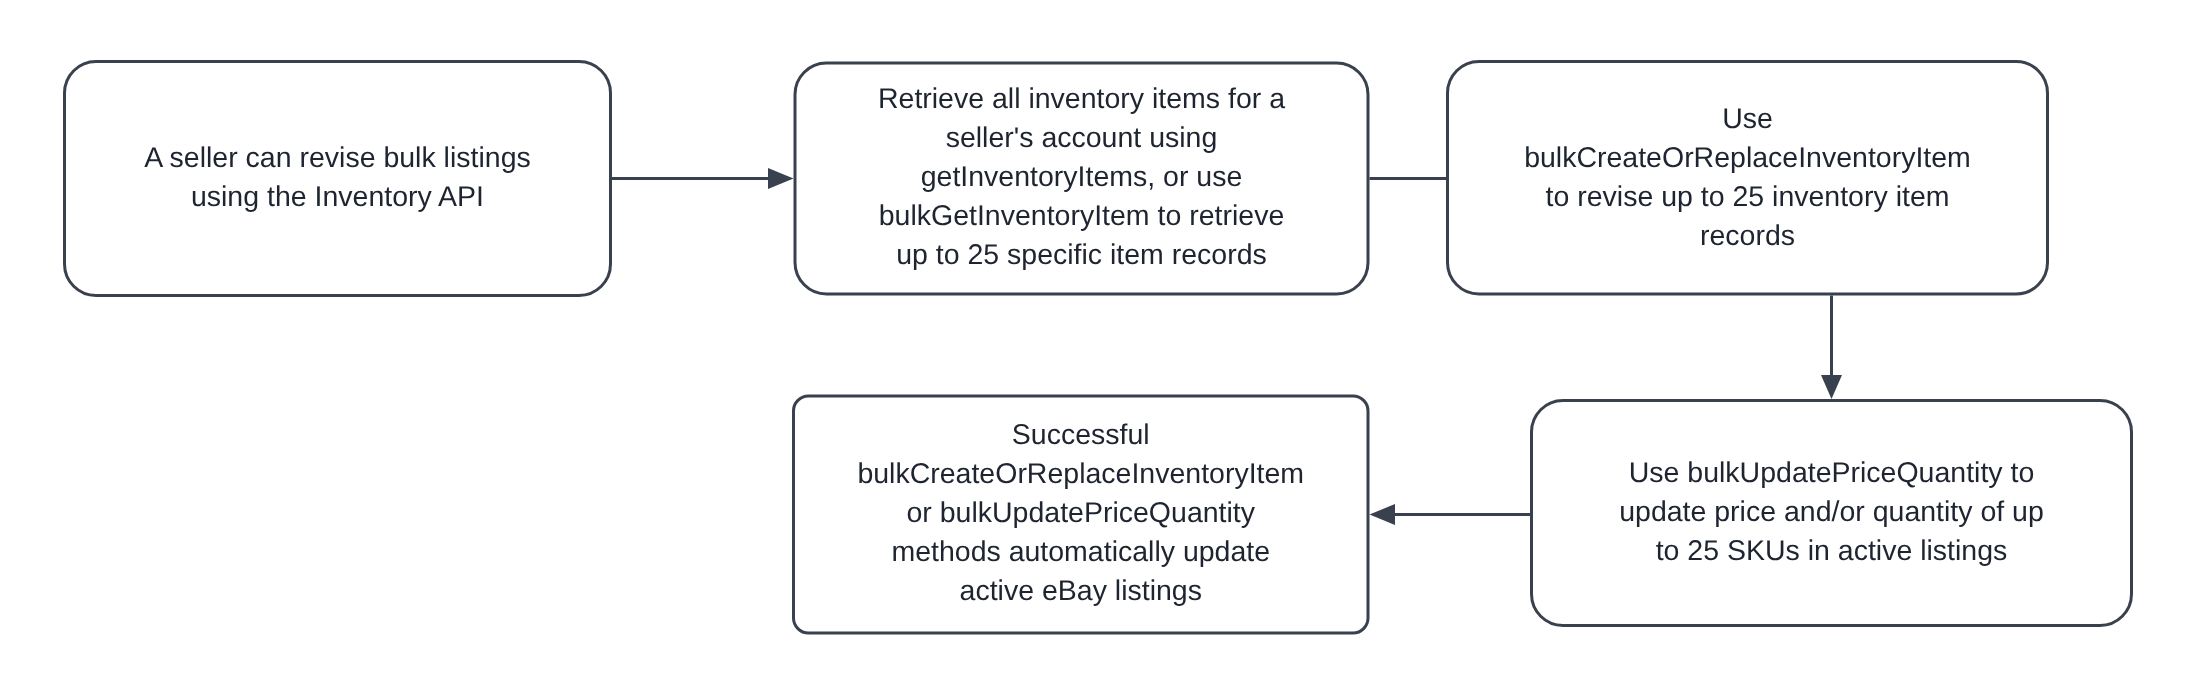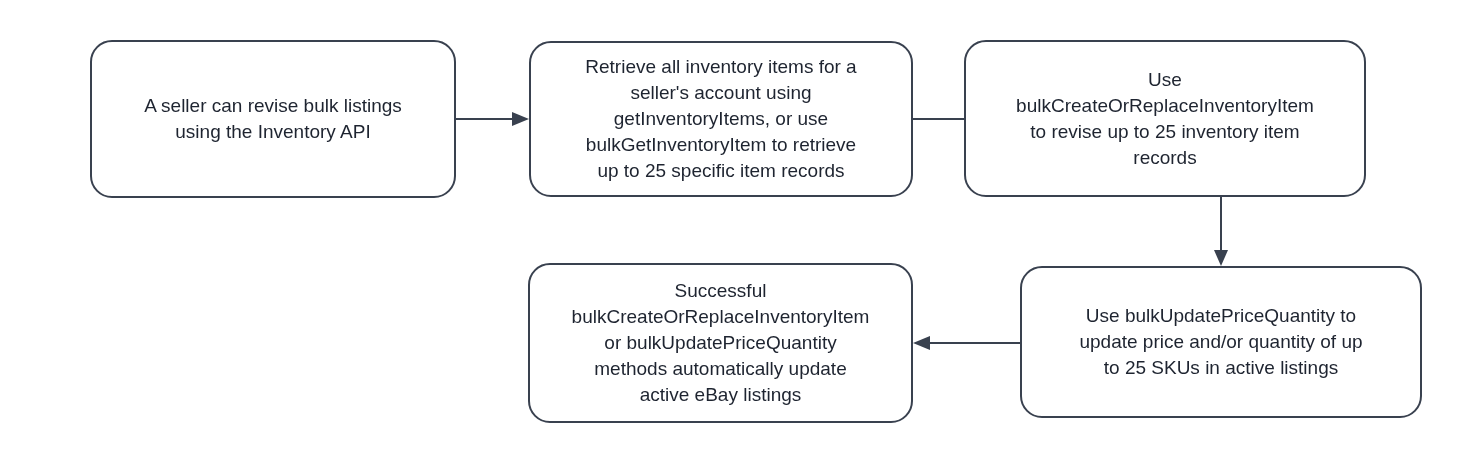--- a/index.html
+++ b/index.html
@@ -70,21 +70,21 @@
       <line x1="1221" y1="197" x2="1221" y2="251"></line>
       <polygon points="1214,250 1228,250 1221,266"></polygon>
     </g>
 
     <g>
       <line x1="1020" y1="343" x2="929" y2="343"></line>
       <polygon points="930,336 930,350 913,343"></polygon>
     </g>
   </svg>
 
-  <div class="node" style="left:42px; top:40px; width:366px; height:158px;margin-left:48px;">
+  <div class="node" style="left:42px; top:40px; width:366px; height:158px;">
     <span class="node-label">A seller can revise bulk listings
 using the Inventory API</span>
   </div>
 
   <div class="node" style="left:529px; top:41px; width:384px; height:156px;">
     <span class="node-label">Retrieve all inventory items for a
 seller's account using
 getInventoryItems, or use
 bulkGetInventoryItem to retrieve
 up to 25 specific item records</span>
@@ -96,21 +96,21 @@
 to revise up to 25 inventory item
 records</span>
   </div>
 
   <div class="node" style="left:1020px; top:266px; width:402px; height:152px;align-items:center;">
     <span class="node-label">Use bulkUpdatePriceQuantity to
 update price and/or quantity of up
 to 25 SKUs in active listings</span>
   </div>
 
-  <div class="node" style="left:528px; top:263px; width:385px; height:160px;">
+  <div class="node" style="left:528px; top:263px; width:385px; height:160px;border-radius:11px;">
     <span class="node-label">Successful
 bulkCreateOrReplaceInventoryItem
 or bulkUpdatePriceQuantity
 methods automatically update
 active eBay listings</span>
   </div>
 
 </div>
 
 </body></html>

